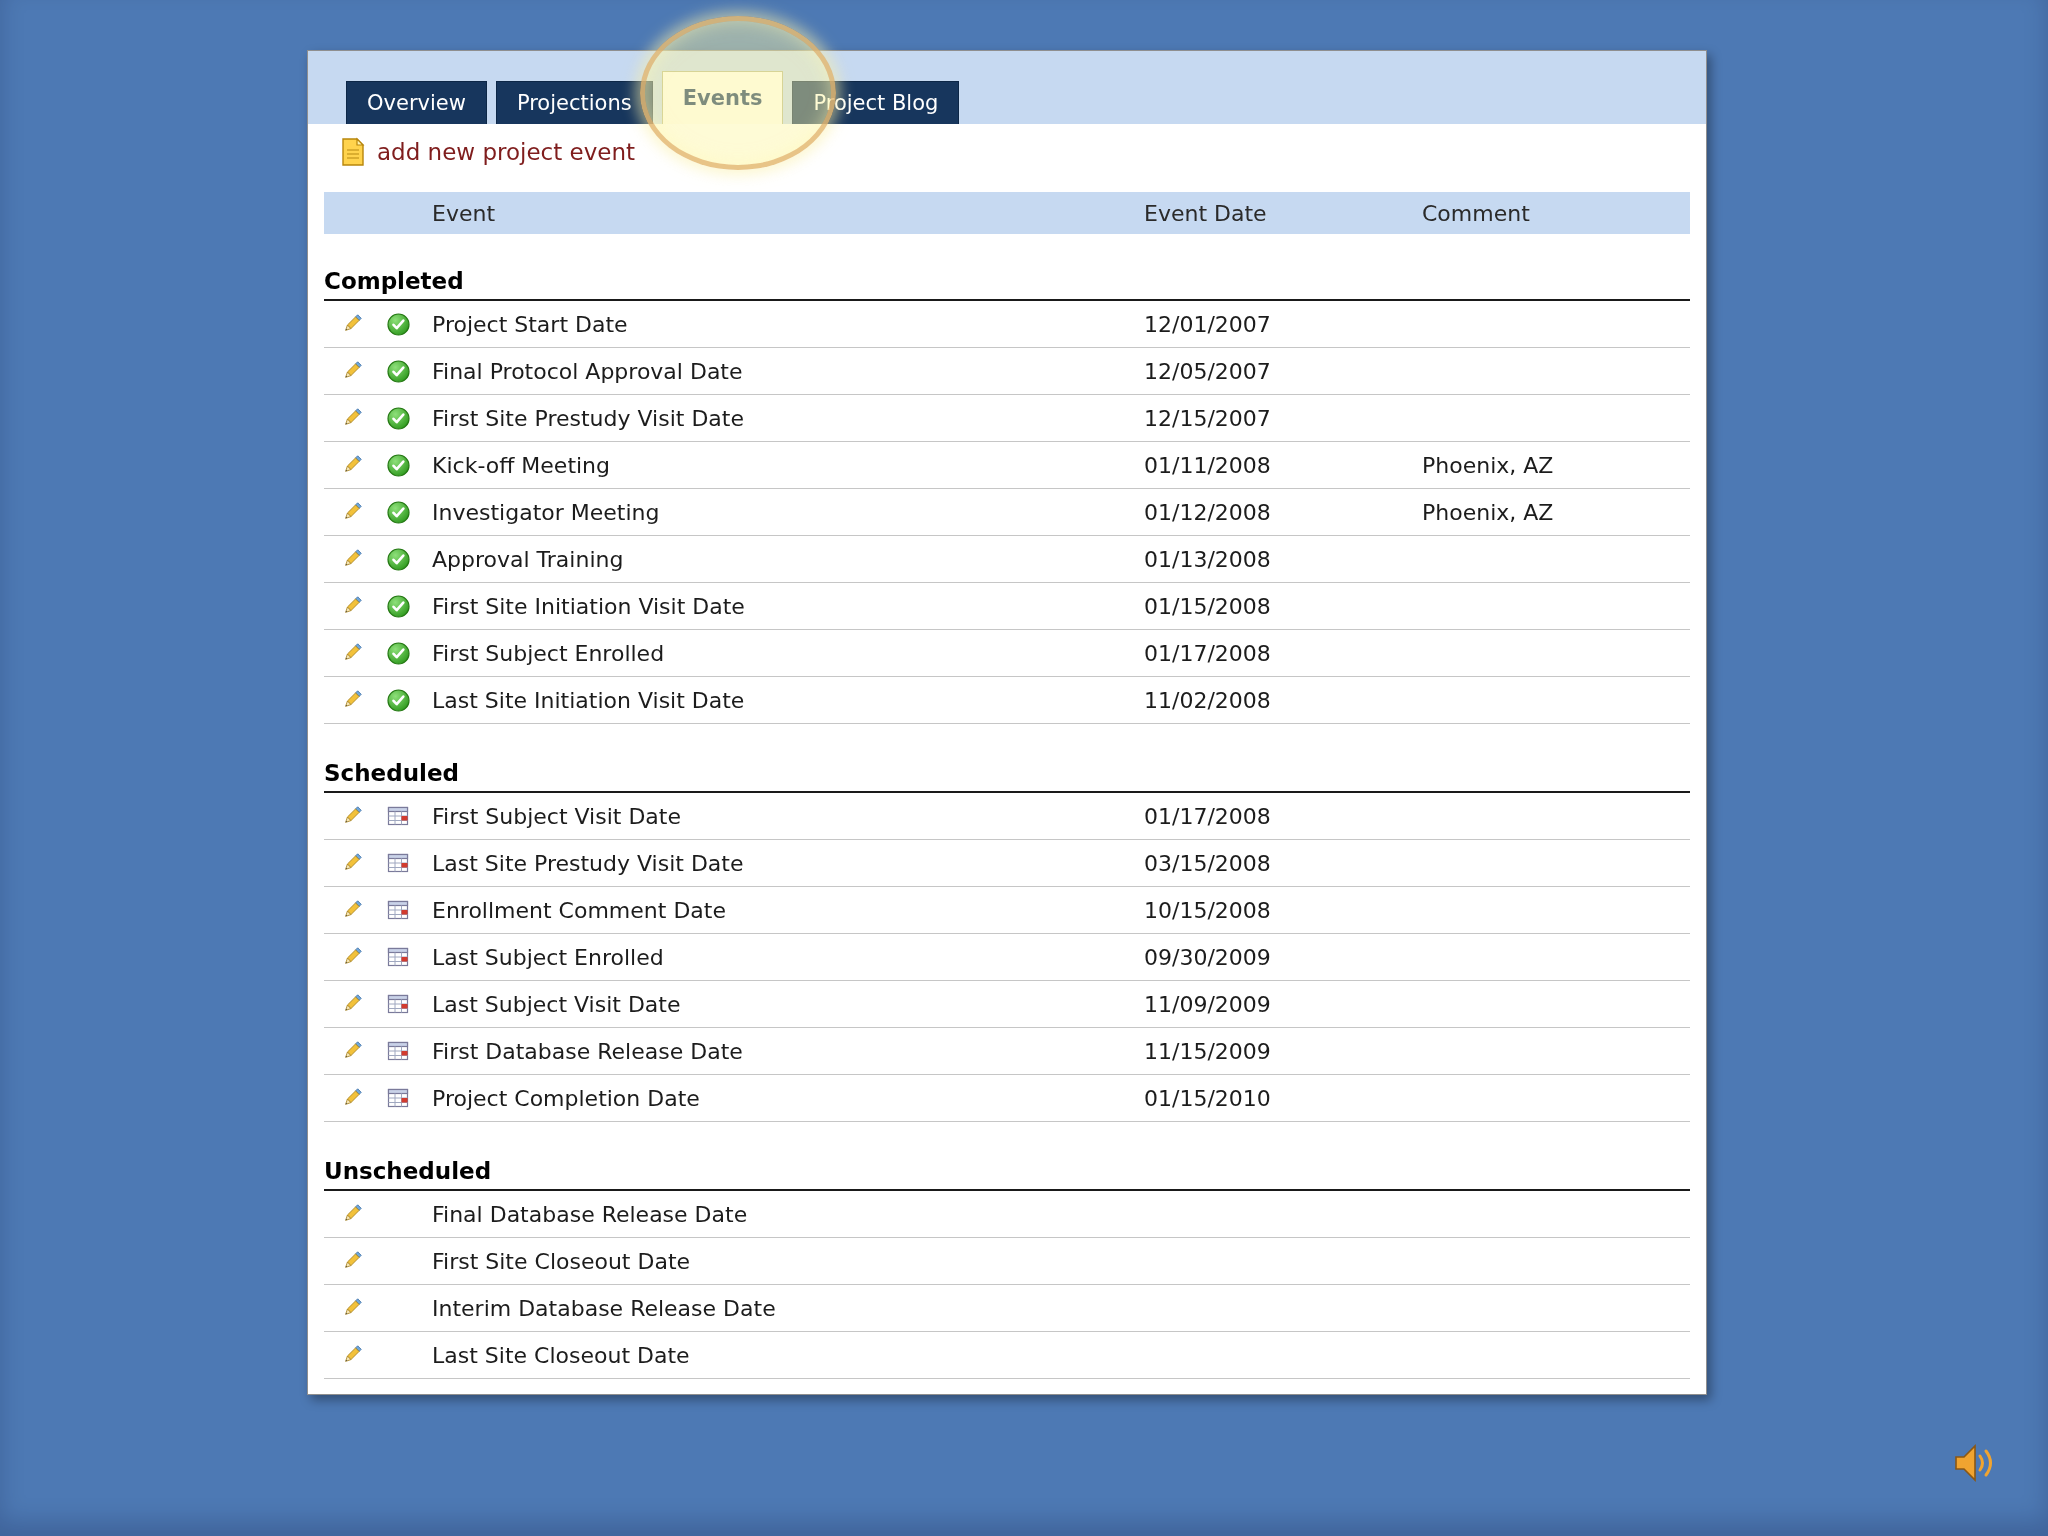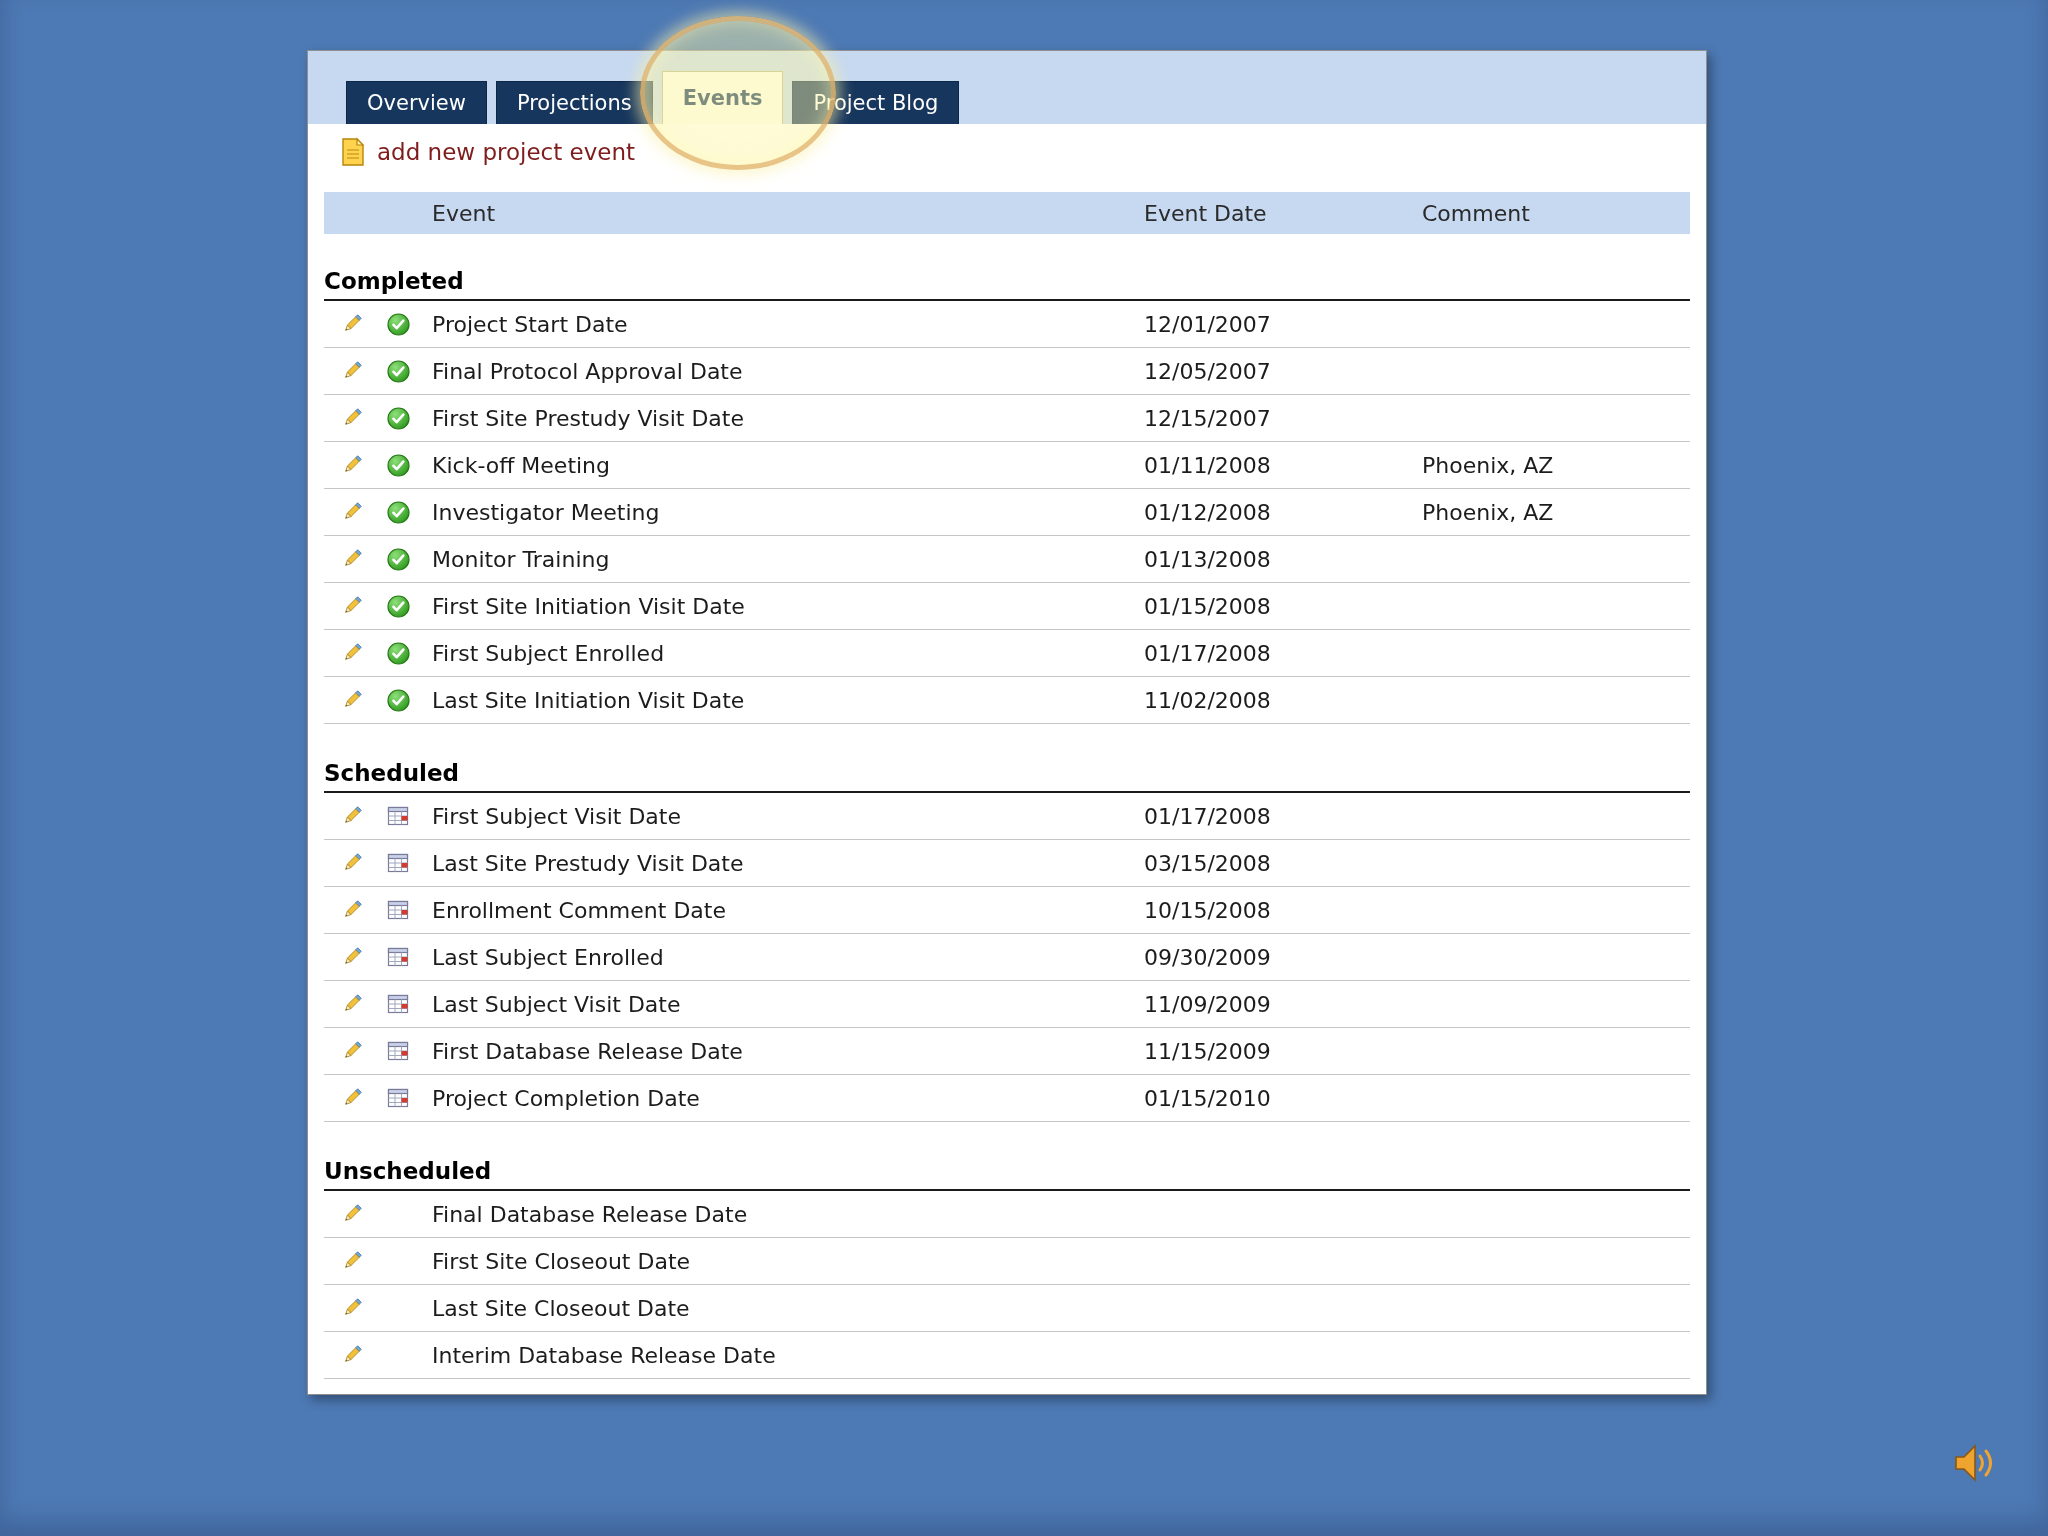--- a/index.html
+++ b/index.html
@@ -272,21 +272,21 @@
                         <radialGradient id="ckg" cx="35%" cy="30%" r="75%">
                           <stop offset="0" stop-color="#8ee07a"></stop>
                           <stop offset="1" stop-color="#2f9a1e"></stop>
                         </radialGradient>
                       </defs>
                       <circle cx="12.5" cy="12.5" r="10.5" fill="url(#ckg)" stroke="#267a15" stroke-width="1.2"></circle>
                       <path d="M7.5 12.8 l3.2 3.4 l6.6 -7.6" fill="none" stroke="#ffffff" stroke-width="2.6" stroke-linecap="round" stroke-linejoin="round"></path>
                     </svg>
                   </span>
     </span>
-    <span class="cell event">Monitor Training</span>
+    <span class="cell event">Approval Training</span>
     <span class="cell date">01/13/2008</span>
     <span class="cell comment"></span>
   </div>
               <div class="row">
     <span class="icons">
       <span class="icon pencil">
         <svg width="24" height="24" viewBox="0 0 24 24">
           <g transform="rotate(45 12 12)">
             <rect x="9.5" y="1.5" width="5" height="3" fill="#6fa8dc" stroke="#3d6ea5" stroke-width="0.8"></rect>
             <rect x="9.5" y="4.5" width="5" height="11.5" fill="#f2c13a" stroke="#a8821e" stroke-width="0.8"></rect>
@@ -619,39 +619,39 @@
           <g transform="rotate(45 12 12)">
             <rect x="9.5" y="1.5" width="5" height="3" fill="#6fa8dc" stroke="#3d6ea5" stroke-width="0.8"></rect>
             <rect x="9.5" y="4.5" width="5" height="11.5" fill="#f2c13a" stroke="#a8821e" stroke-width="0.8"></rect>
             <polygon points="9.5,16 14.5,16 12,21" fill="#f7e7b8" stroke="#a8821e" stroke-width="0.8"></polygon>
             <polygon points="11.2,19.5 12.8,19.5 12,21" fill="#4a4a4a"></polygon>
           </g>
         </svg>
       </span>
       <span class="icon status"></span>
     </span>
+    <span class="cell event">Interim Database Release Date</span>
+    <span class="cell date"></span>
+    <span class="cell comment"></span>
+  </div>
+              <div class="row">
+    <span class="icons">
+      <span class="icon pencil">
+        <svg width="24" height="24" viewBox="0 0 24 24">
+          <g transform="rotate(45 12 12)">
+            <rect x="9.5" y="1.5" width="5" height="3" fill="#6fa8dc" stroke="#3d6ea5" stroke-width="0.8"></rect>
+            <rect x="9.5" y="4.5" width="5" height="11.5" fill="#f2c13a" stroke="#a8821e" stroke-width="0.8"></rect>
+            <polygon points="9.5,16 14.5,16 12,21" fill="#f7e7b8" stroke="#a8821e" stroke-width="0.8"></polygon>
+            <polygon points="11.2,19.5 12.8,19.5 12,21" fill="#4a4a4a"></polygon>
+          </g>
+        </svg>
+      </span>
+      <span class="icon status"></span>
+    </span>
     <span class="cell event">Last Site Closeout Date</span>
-    <span class="cell date"></span>
-    <span class="cell comment"></span>
-  </div>
-              <div class="row">
-    <span class="icons">
-      <span class="icon pencil">
-        <svg width="24" height="24" viewBox="0 0 24 24">
-          <g transform="rotate(45 12 12)">
-            <rect x="9.5" y="1.5" width="5" height="3" fill="#6fa8dc" stroke="#3d6ea5" stroke-width="0.8"></rect>
-            <rect x="9.5" y="4.5" width="5" height="11.5" fill="#f2c13a" stroke="#a8821e" stroke-width="0.8"></rect>
-            <polygon points="9.5,16 14.5,16 12,21" fill="#f7e7b8" stroke="#a8821e" stroke-width="0.8"></polygon>
-            <polygon points="11.2,19.5 12.8,19.5 12,21" fill="#4a4a4a"></polygon>
-          </g>
-        </svg>
-      </span>
-      <span class="icon status"></span>
-    </span>
-    <span class="cell event">Interim Database Release Date</span>
     <span class="cell date"></span>
     <span class="cell comment"></span>
   </div>
             </div>
   </div>
         </div>
     </div>
 
   </div>
 

